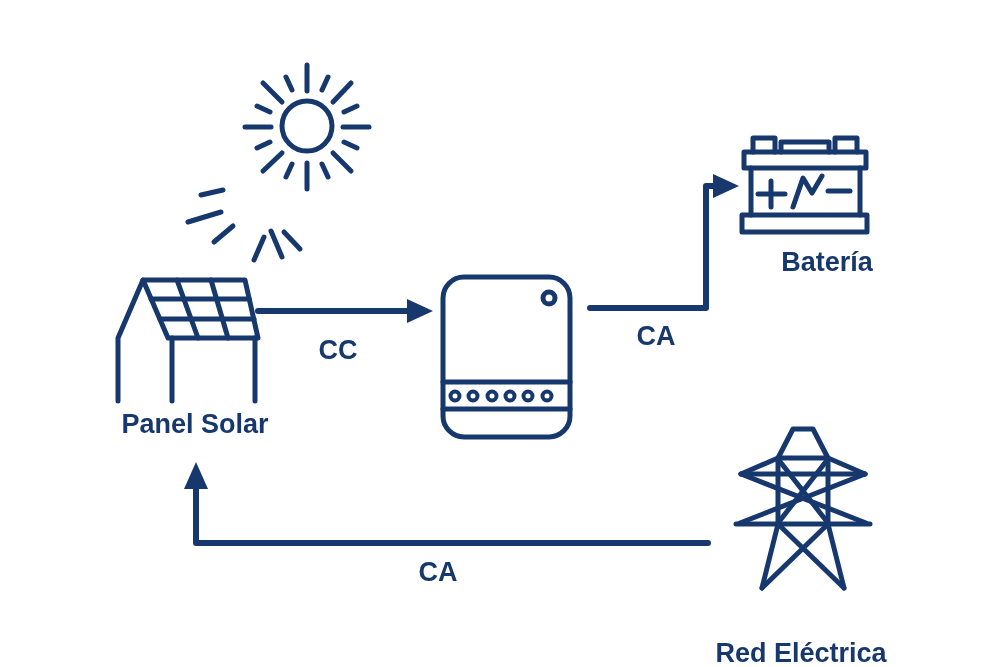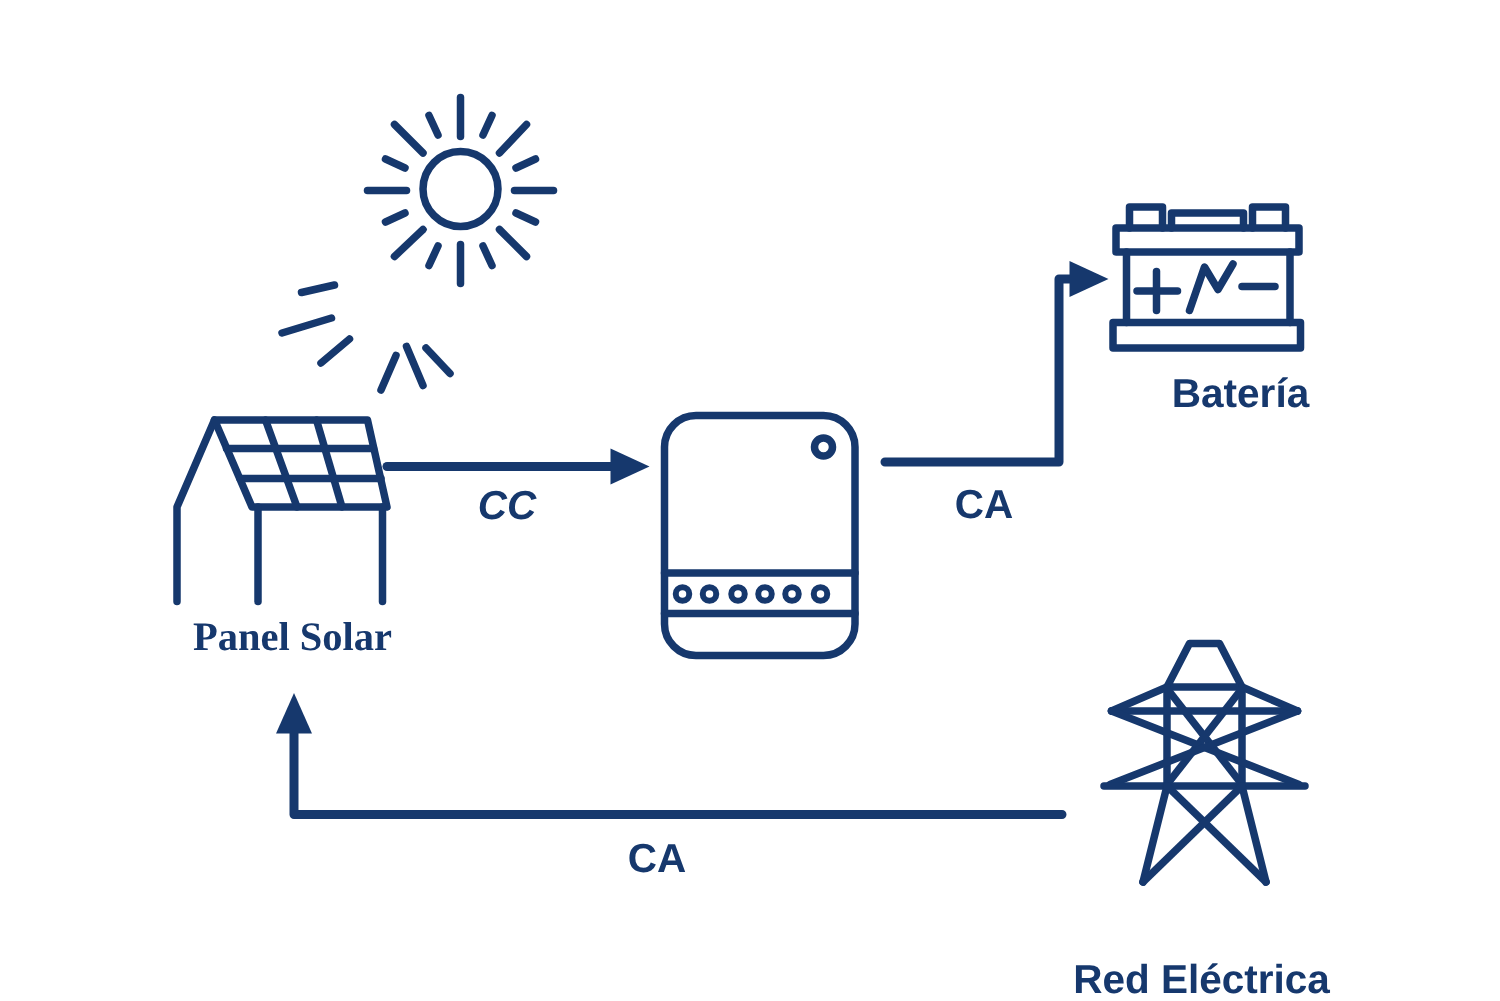--- a/index.html
+++ b/index.html
@@ -7,22 +7,22 @@
     position:relative;width:1000px;height:667px;background:#ffffff;
     overflow:hidden;font-family:"Liberation Sans",sans-serif;
     --accent:#16386d;
   }
   .diagram-svg{position:absolute;left:0;top:0;color:var(--accent);}
   .label{
     position:absolute;transform:translateX(-50%);
     font-weight:bold;font-size:27px;line-height:1.1;
     color:var(--accent);white-space:nowrap;letter-spacing:0px;
   }
-  .label-panel{left:195px;top:410px;font-family:Liberation Serif, serif;}
-  .label-cc{left:338px;top:323px;font-style:italic;}
+  .label-panel{left:195px;top:410px;}
+  .label-cc{left:338px;top:336px;}
   .label-inversor{left:507px;top:444px;}
   .label-ca-top{left:656px;top:322px;}
   .label-bateria{left:811px;top:248px;margin-left:16px;}
   .label-ca-bottom{left:438px;top:558px;}
   .label-red{left:801px;top:599px;margin-top:40px;}
 </style>
 </head>
 <body>
 
 <div class="canvas" style="--accent: #16386d; background: rgb(255, 255, 255);">

